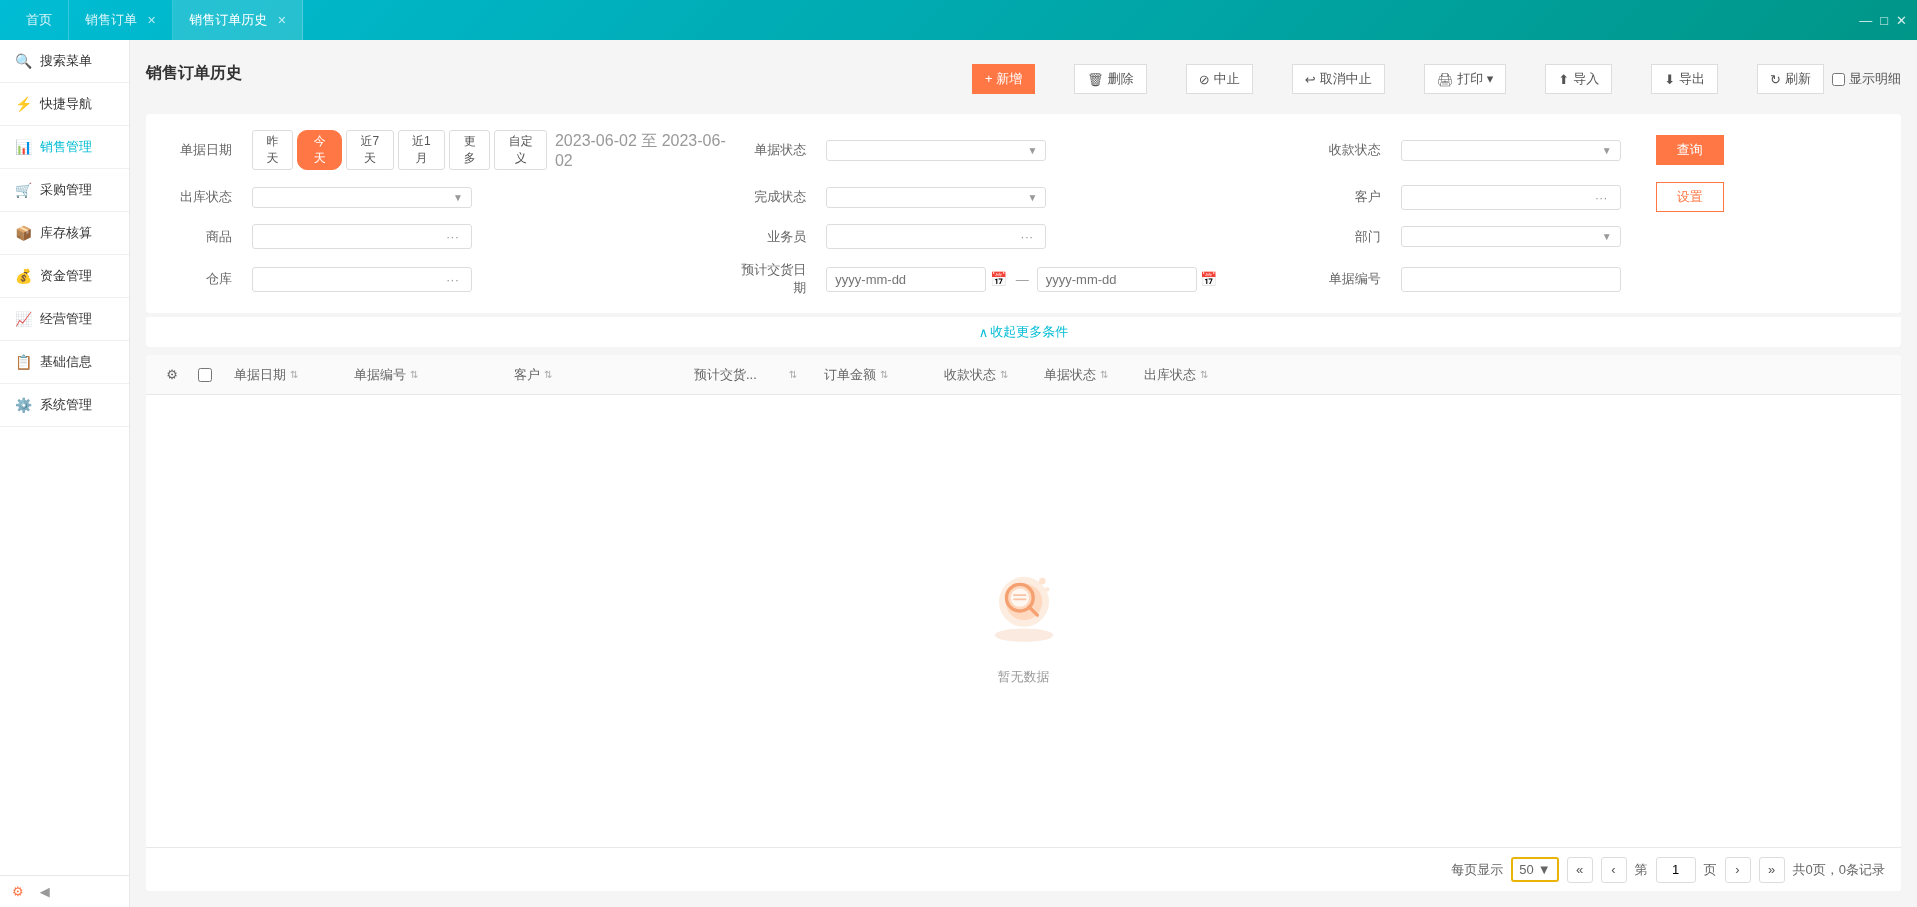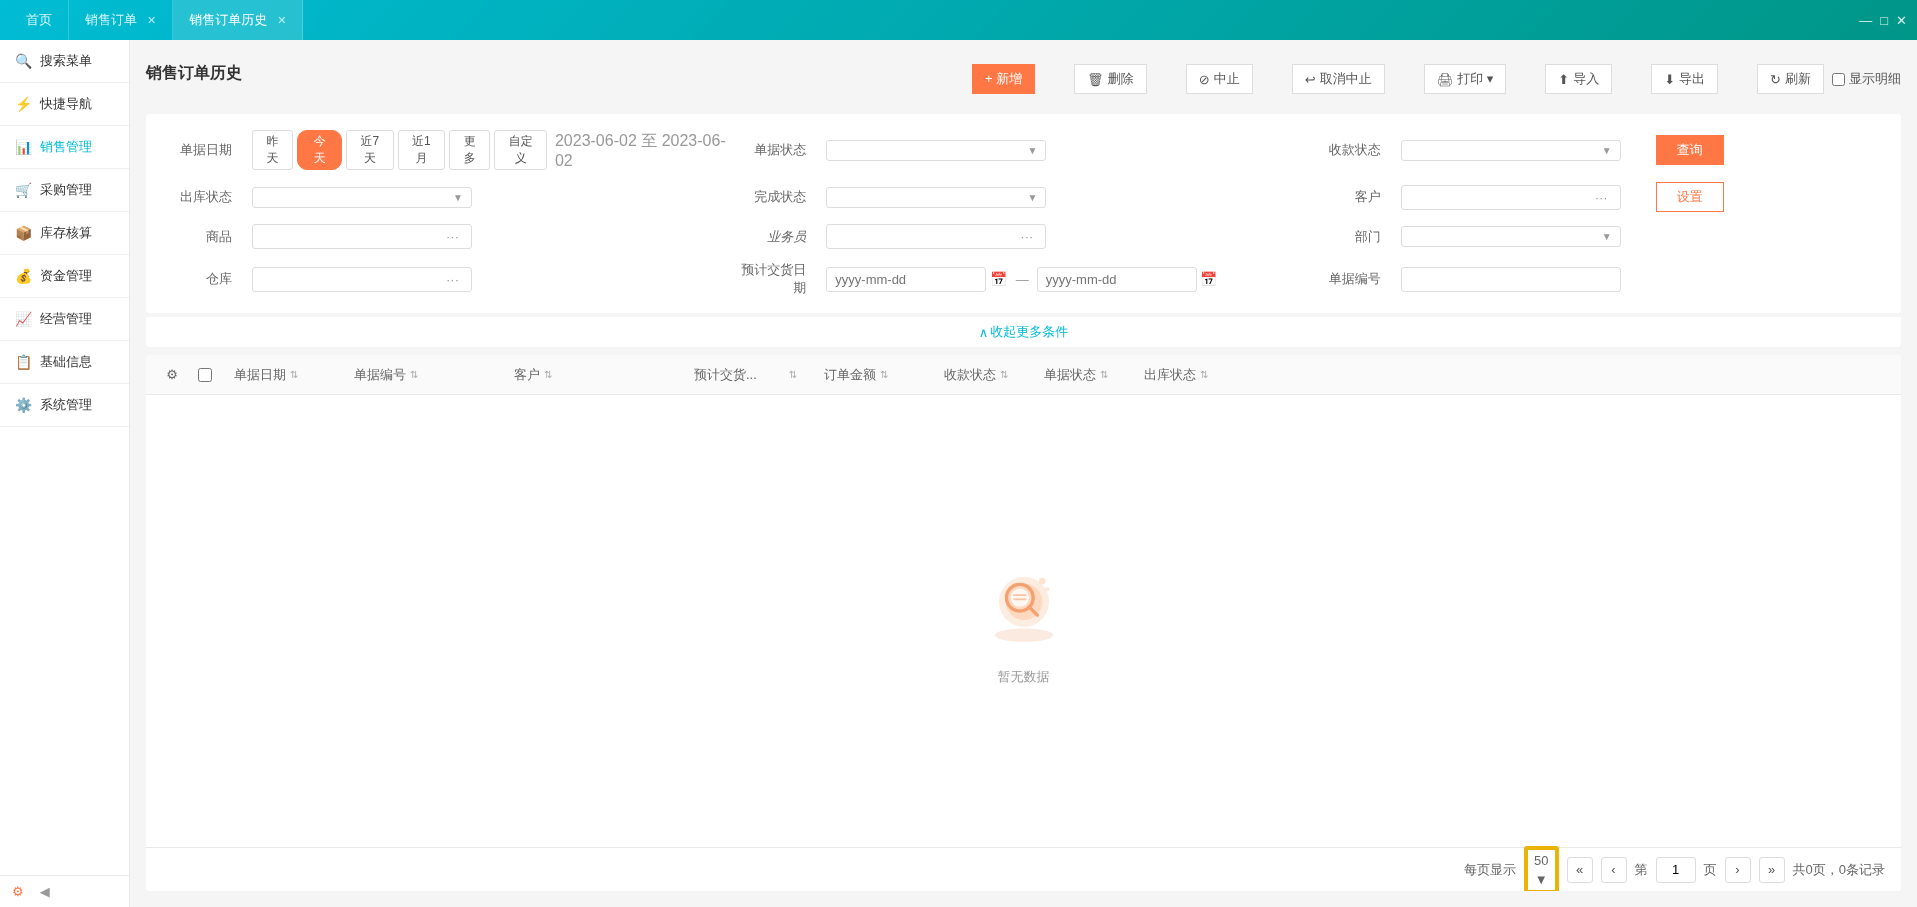--- a/index.html
+++ b/index.html
@@ -281,28 +281,27 @@
       display: flex;
       align-items: center;
       justify-content: flex-end;
       padding: 0 16px;
       gap: 8px;
       flex-shrink: 0;
       color: #666;
       font-size: 13px;
     }
     .pagination-select {
-      border: 4px solid #eab308;
+      border: 2px solid #eab308;
       border-radius: 3px;
       padding: 3px 6px;
       display: flex;
       align-items: center;
       gap: 4px;
       cursor: pointer;
-      flex-direction: column;
     }
     .pagination-btn {
       width: 26px;
       height: 26px;
       border: 1px solid #ddd;
       border-radius: 3px;
       display: flex;
       align-items: center;
       justify-content: center;
       cursor: pointer;
@@ -516,21 +515,21 @@
       <div class="filter-row">
         <div style="width:90px; display:flex; align-items:center; justify-content:flex-end; padding-right:10px;">
           <span class="filter-label">商品</span>
         </div>
         <div style="flex:1; display:flex; align-items:center; gap:4px;">
           <div class="filter-select filter-select-wide">
             <span></span>
             <span class="filter-dots">···</span>
           </div>
         </div>
-        <div style="width:90px; display:flex; align-items:center; justify-content:flex-end; padding-right:10px;font-style:italic;">
+        <div style="width:90px; display:flex; align-items:center; justify-content:flex-end; padding-right:10px;">
           <span class="filter-label">业务员</span>
         </div>
         <div style="flex:1; display:flex; align-items:center; gap:4px;">
           <div class="filter-select filter-select-wide">
             <span></span>
             <span class="filter-dots">···</span>
           </div>
         </div>
         <div style="width:90px; display:flex; align-items:center; justify-content:flex-end; padding-right:10px;">
           <span class="filter-label">部门</span>

